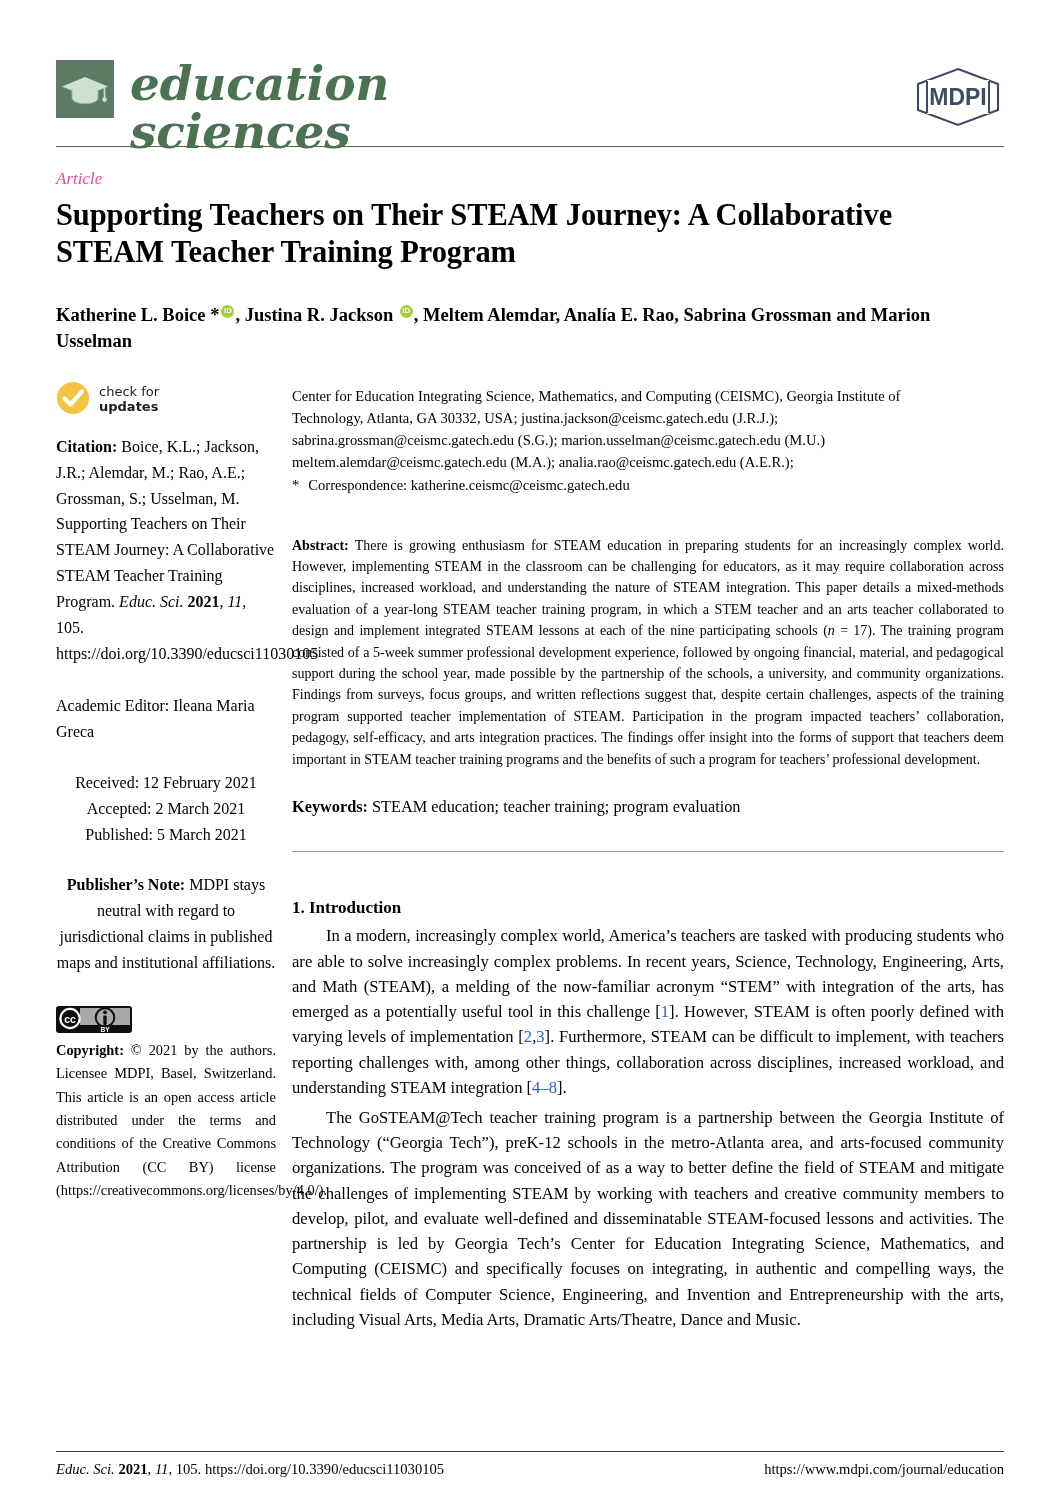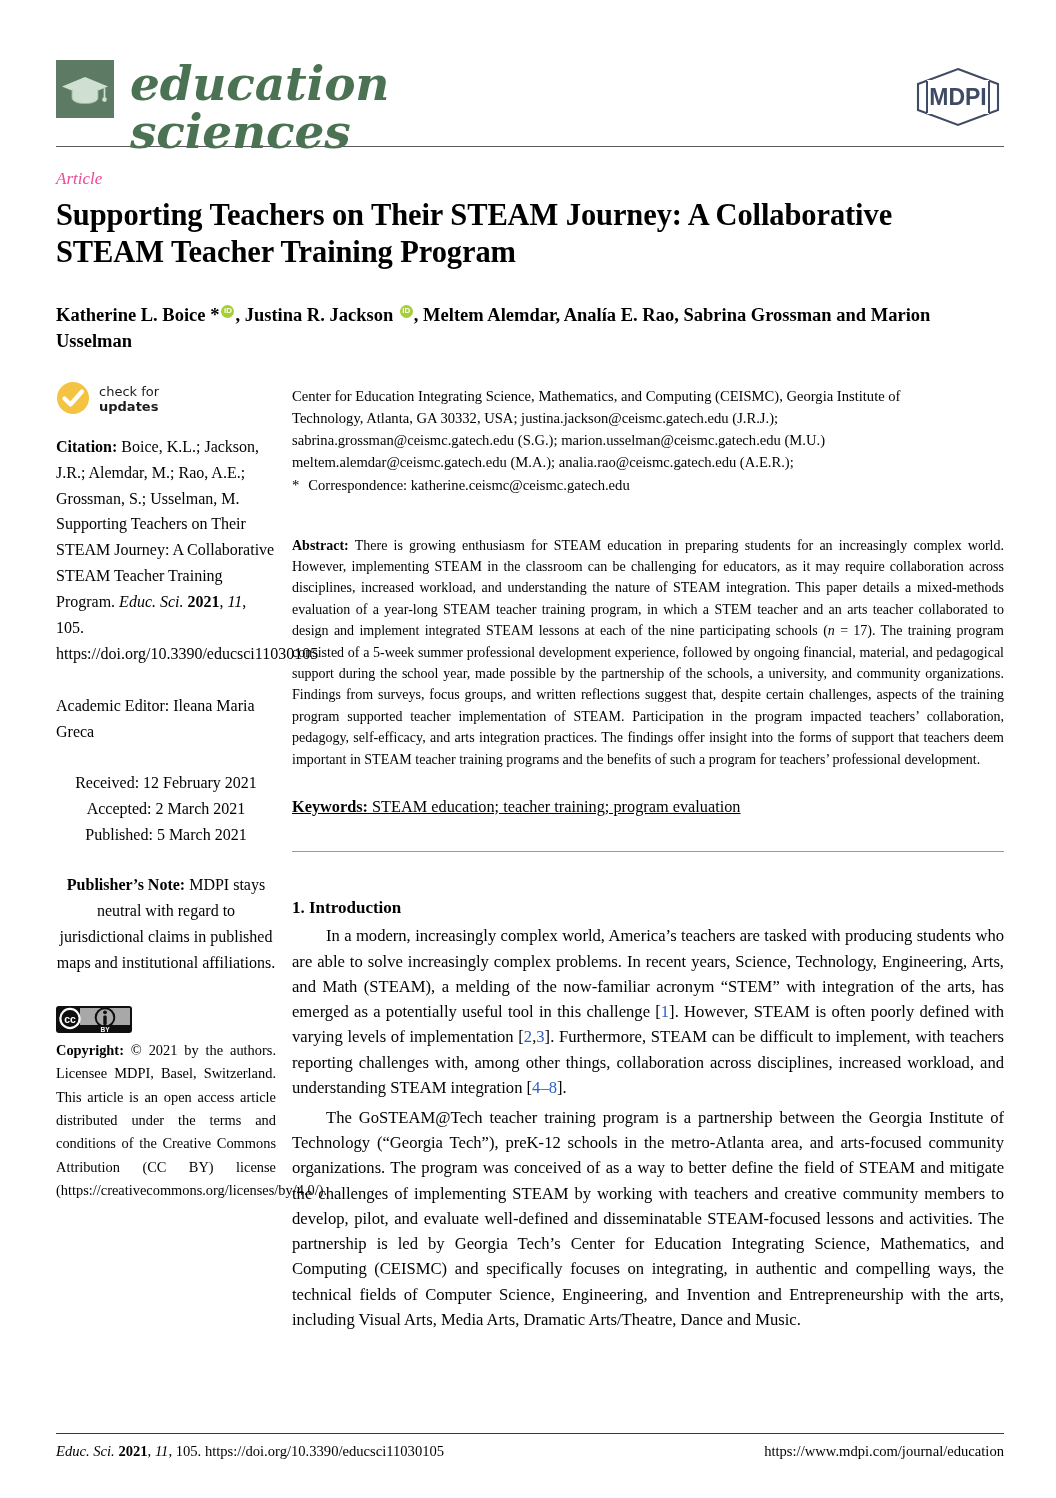--- a/index.html
+++ b/index.html
@@ -152,21 +152,20 @@
     margin-top: 38px;
     hyphens: auto;
   }
   .abstract b { font-weight: 700; }
   .abstract i { font-style: italic; }
 
   .keywords {
     font-size: 16.3px;
     line-height: 1.5;
     margin-top: 25px;
-    text-decoration: underline;
   }
   .keywords b { font-weight: 700; }
 
   .rule-mid {
     border-top: 1.3px solid #9a9a9a;
     margin: 32px 0 0 0;
   }
 
   
   .section-head {
@@ -225,21 +224,21 @@
     text-align: justify;
     margin-top: 12px;
   }
   .copyright b { font-weight: 700; }
 
   
   .footer {
     position: absolute;
     left: 56px;
     right: 52px;
-    bottom: 38px;
+    bottom: 20px;
   }
   .rule-bottom { border-top: 1.5px solid #3a3a3a; }
   .footer-row {
     display: flex;
     justify-content: space-between;
     align-items: baseline;
     font-size: 14.6px;
     margin-top: 9px;
   }
   .footer-row i { font-style: italic; }

